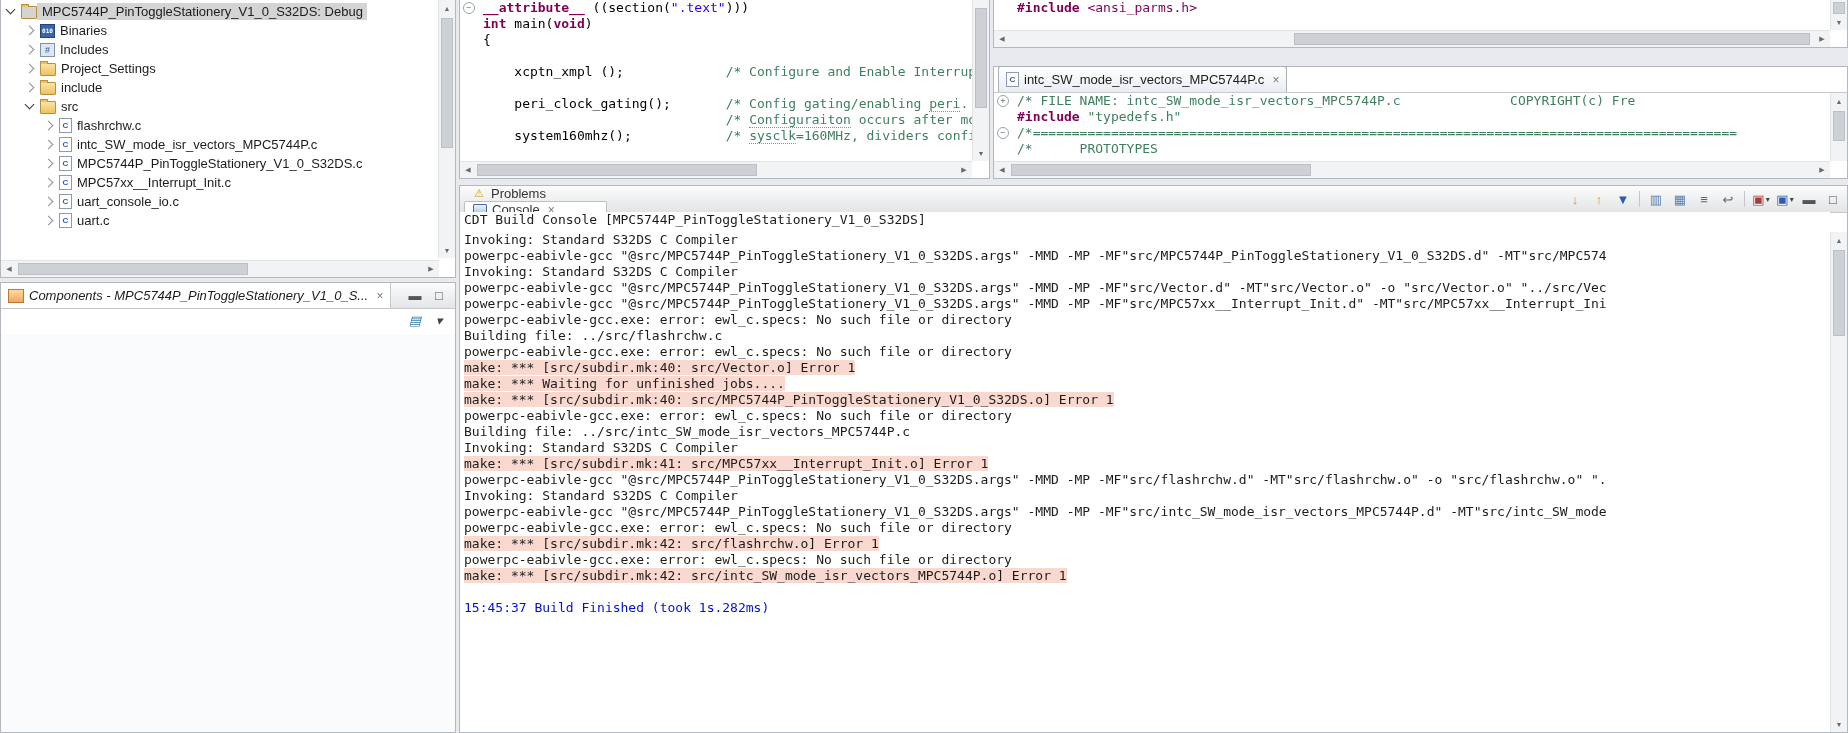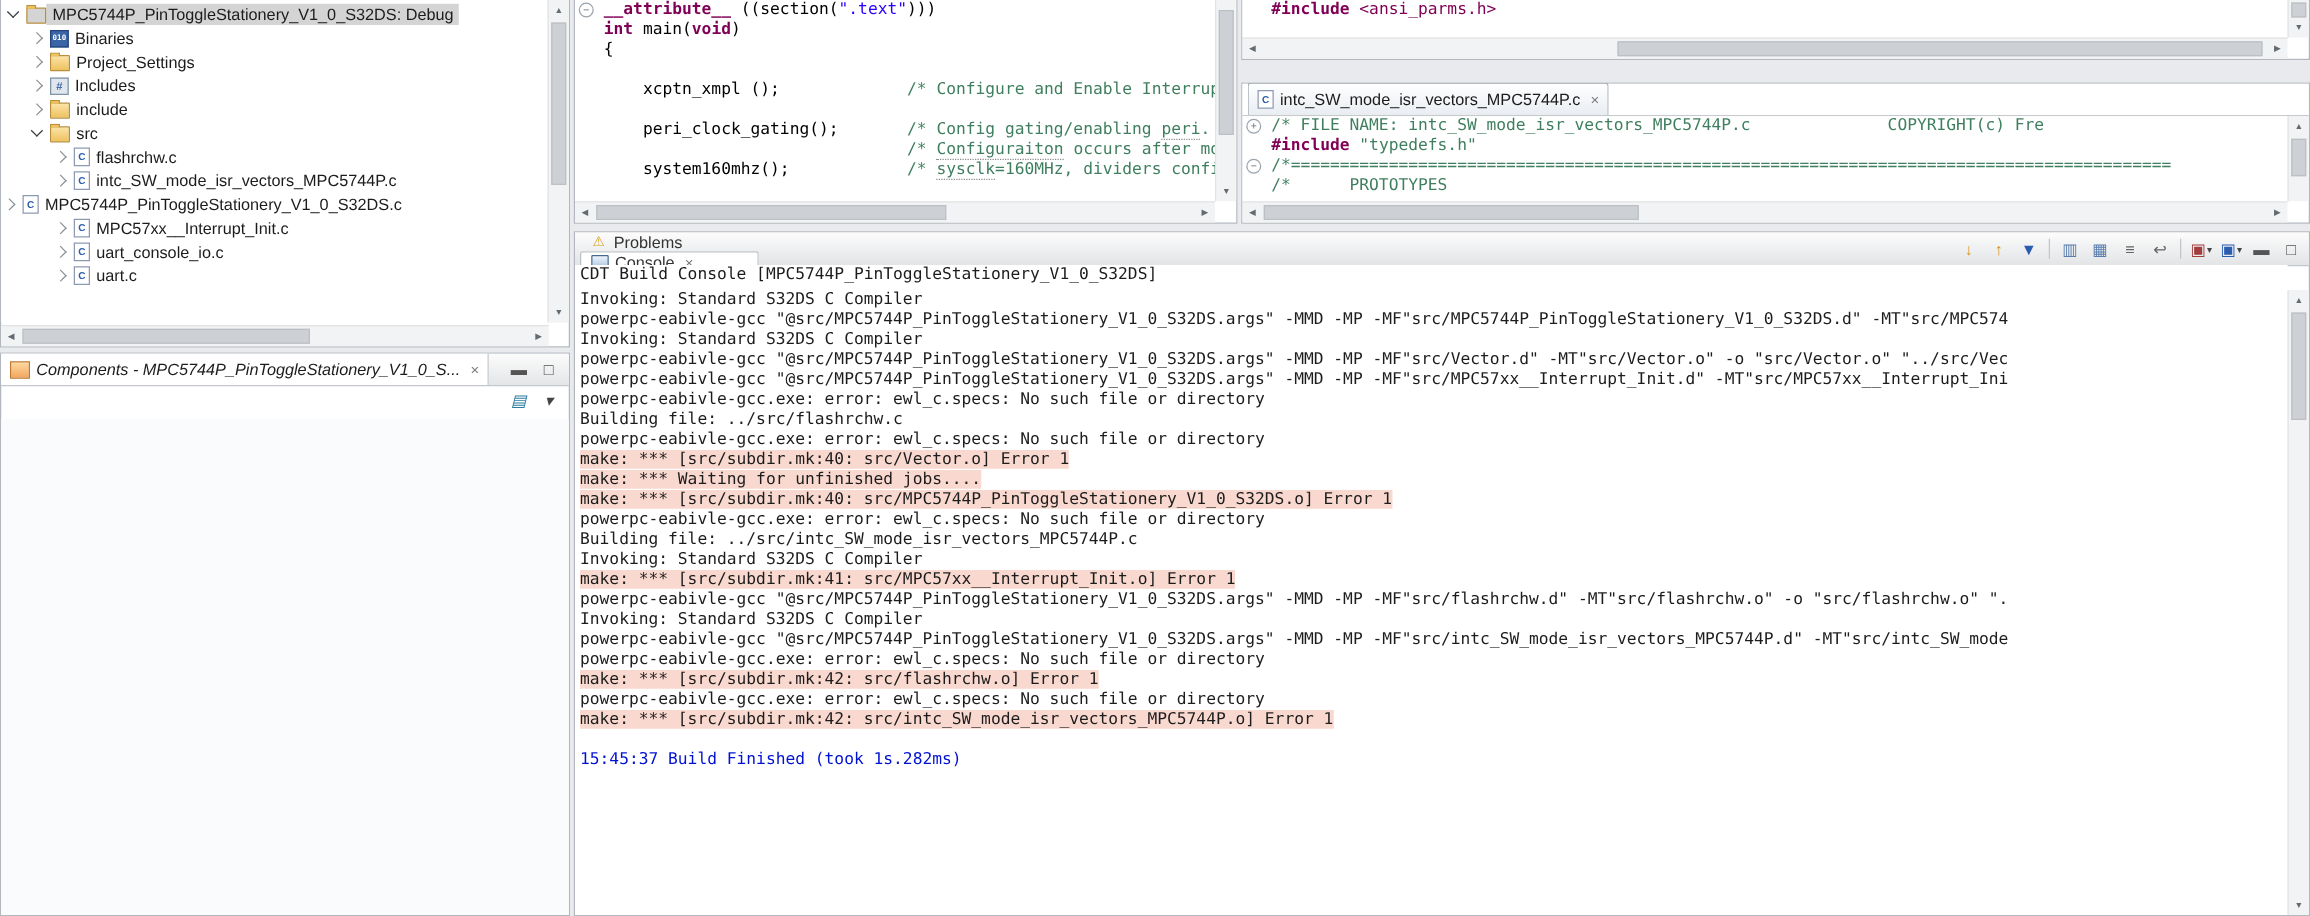--- a/index.html
+++ b/index.html
@@ -106,27 +106,27 @@
           <span class="ticon i-project"></span>
           <span class="tlabel">MPC5744P_PinToggleStationery_V1_0_S32DS: Debug</span>
         </div>
         <div class="tree-row" style="padding-left: 22px;">
           <span class="chev col"></span>
           <span class="ticon i-binaries"></span>
           <span class="tlabel">Binaries</span>
         </div>
         <div class="tree-row" style="padding-left: 22px;">
           <span class="chev col"></span>
+          <span class="ticon i-includes"></span>
+          <span class="tlabel">Includes</span>
+        </div>
+        <div class="tree-row" style="padding-left: 22px;">
+          <span class="chev col"></span>
           <span class="ticon i-folder"></span>
           <span class="tlabel">Project_Settings</span>
-        </div>
-        <div class="tree-row" style="padding-left: 22px;">
-          <span class="chev col"></span>
-          <span class="ticon i-includes"></span>
-          <span class="tlabel">Includes</span>
         </div>
         <div class="tree-row" style="padding-left: 22px;">
           <span class="chev col"></span>
           <span class="ticon i-folder"></span>
           <span class="tlabel">include</span>
         </div>
         <div class="tree-row" style="padding-left: 22px;">
           <span class="chev exp"></span>
           <span class="ticon i-folder"></span>
           <span class="tlabel">src</span>
@@ -134,21 +134,21 @@
         <div class="tree-row" style="padding-left: 41px;">
           <span class="chev col"></span>
           <span class="ticon i-cfile"></span>
           <span class="tlabel">flashrchw.c</span>
         </div>
         <div class="tree-row" style="padding-left: 41px;">
           <span class="chev col"></span>
           <span class="ticon i-cfile"></span>
           <span class="tlabel">intc_SW_mode_isr_vectors_MPC5744P.c</span>
         </div>
-        <div class="tree-row" style="">
+        <div class="tree-row" style="padding-left: 41px;">
           <span class="chev col"></span>
           <span class="ticon i-cfile"></span>
           <span class="tlabel">MPC5744P_PinToggleStationery_V1_0_S32DS.c</span>
         </div>
         <div class="tree-row" style="padding-left: 41px;">
           <span class="chev col"></span>
           <span class="ticon i-cfile"></span>
           <span class="tlabel">MPC57xx__Interrupt_Init.c</span>
         </div>
         <div class="tree-row" style="padding-left: 41px;">

